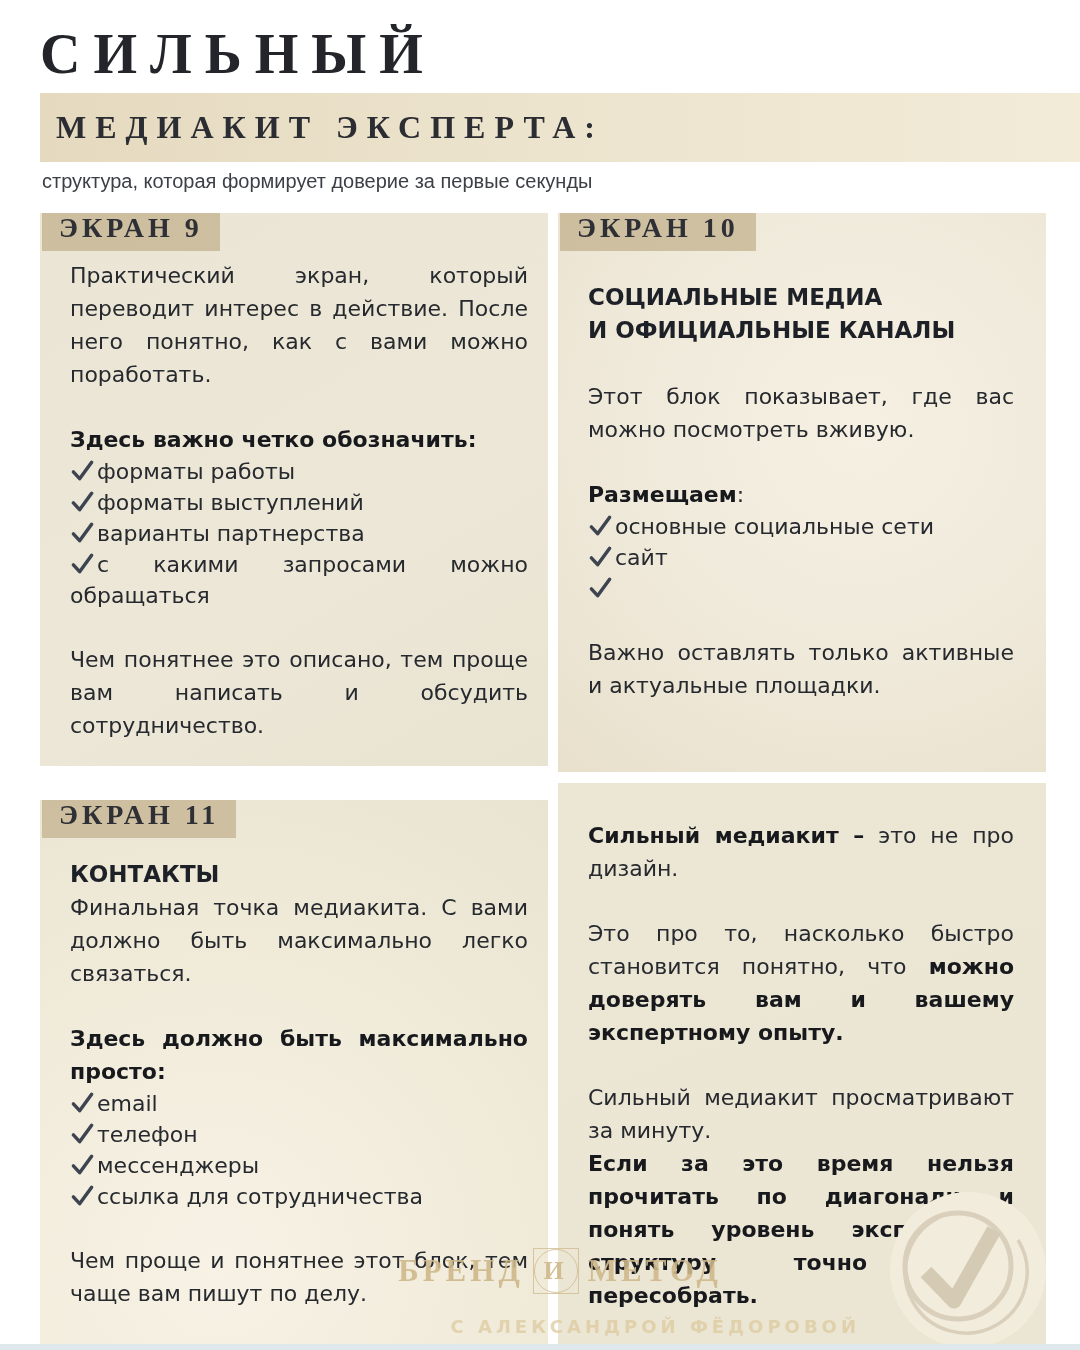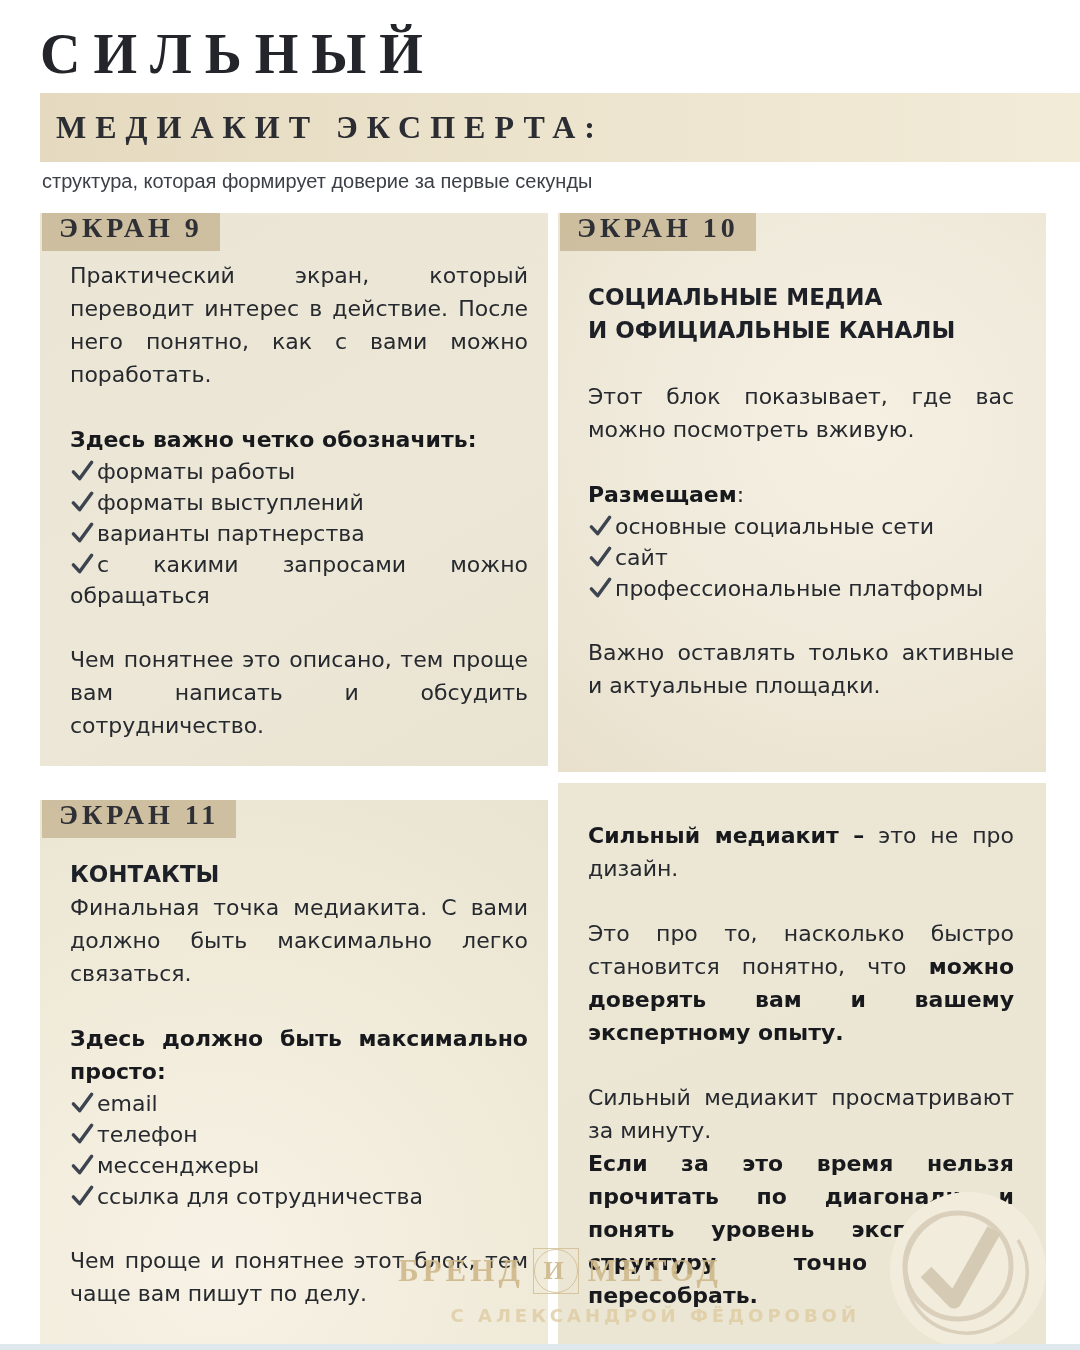--- a/index.html
+++ b/index.html
@@ -41,21 +41,21 @@
 
   
   .wm{position:absolute;left:260px;top:1248px;width:600px;text-align:right;pointer-events:none;}
   .wm-brand{font-family:"Liberation Serif",serif;font-size:31px;font-weight:700;
             letter-spacing:4px;color:rgba(206,184,138,0.9);
             display:flex;align-items:center;justify-content:center;gap:9px;}
   .wm-box{display:inline-flex;align-items:center;justify-content:center;width:44px;height:44px;
           border:1px solid rgba(206,184,138,0.75);}
   .wm-circle{display:inline-flex;align-items:center;justify-content:center;width:42px;height:42px;
              border:1px solid rgba(206,184,138,0.75);border-radius:50%;font-size:26px;}
-  .wm-tag{margin-top:11px;font-size:18px;font-weight:600;letter-spacing:4px;
+  .wm-tag{margin-top:22px;font-size:18px;font-weight:600;letter-spacing:4px;
           color:rgba(220,202,158,0.75);}
 
   .logo-wrap{position:absolute;left:878px;top:1188px;width:168px;height:158px;overflow:hidden;}
 
   .bottom-strip{position:absolute;left:0;top:1344px;width:1080px;height:6px;background:#dfe8ec;}
 </style>
 </head>
 <body>
 
 <div class="page">
@@ -93,21 +93,21 @@
     <p class="p gap">Этот блок показывает, где вас можно посмотреть вживую.</p>
     <p class="p gap"><span class="b">Размещаем</span><span>:</span></p>
     <div class="ck"><svg class="ck-i" viewBox="0 0 26 26">
           <path d="M3.5 14.5 L10 21.5 L22.5 4.5" fill="none" stroke="#3d444f" stroke-width="3.6" stroke-linecap="round" stroke-linejoin="round"></path>
         </svg><span>основные социальные сети</span></div>
     <div class="ck"><svg class="ck-i" viewBox="0 0 26 26">
           <path d="M3.5 14.5 L10 21.5 L22.5 4.5" fill="none" stroke="#3d444f" stroke-width="3.6" stroke-linecap="round" stroke-linejoin="round"></path>
         </svg><span>сайт</span></div>
     <div class="ck"><svg class="ck-i" viewBox="0 0 26 26">
           <path d="M3.5 14.5 L10 21.5 L22.5 4.5" fill="none" stroke="#3d444f" stroke-width="3.6" stroke-linecap="round" stroke-linejoin="round"></path>
-        </svg><span>профессиональные платформы</span></div>
+        </svg></div>
     <p class="p gap">Важно оставлять только активные и актуальные площадки.</p>
   </div>
 
   <div class="block b3">
     <div class="tag">ЭКРАН 11</div>
     <p class="h">КОНТАКТЫ</p>
     <p class="p">Финальная точка медиакита. С вами должно быть максимально легко связаться.</p>
     <p class="p b gap">Здесь должно быть максимально просто:</p>
     <div class="ck"><svg class="ck-i" viewBox="0 0 26 26">
           <path d="M3.5 14.5 L10 21.5 L22.5 4.5" fill="none" stroke="#3d444f" stroke-width="3.6" stroke-linecap="round" stroke-linejoin="round"></path>

